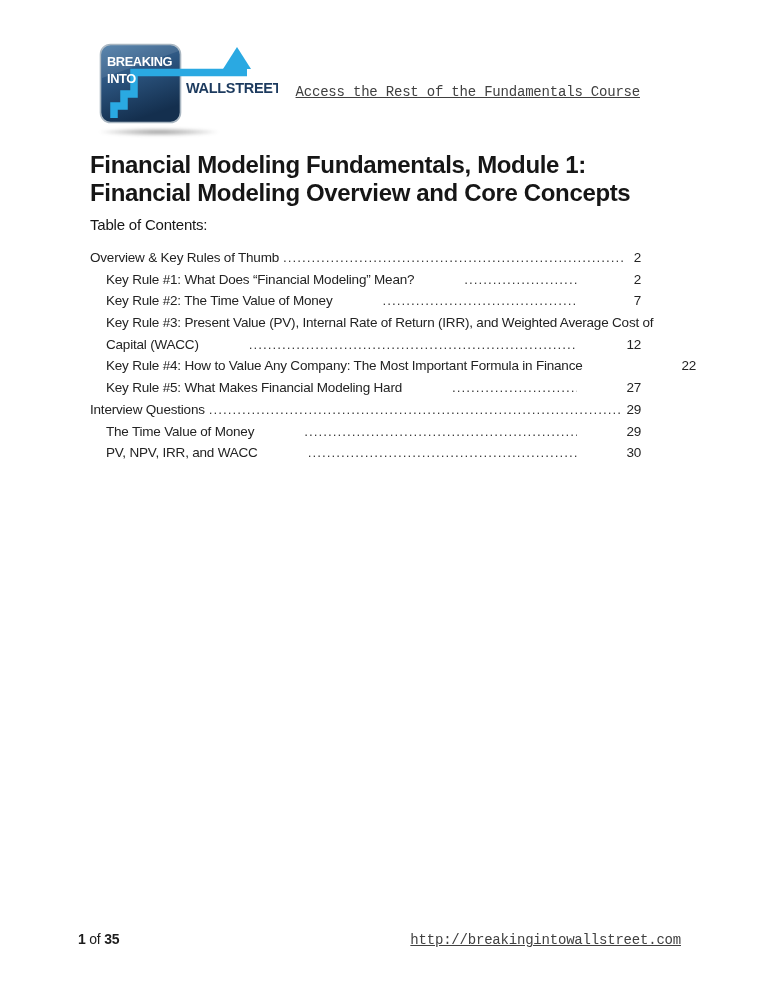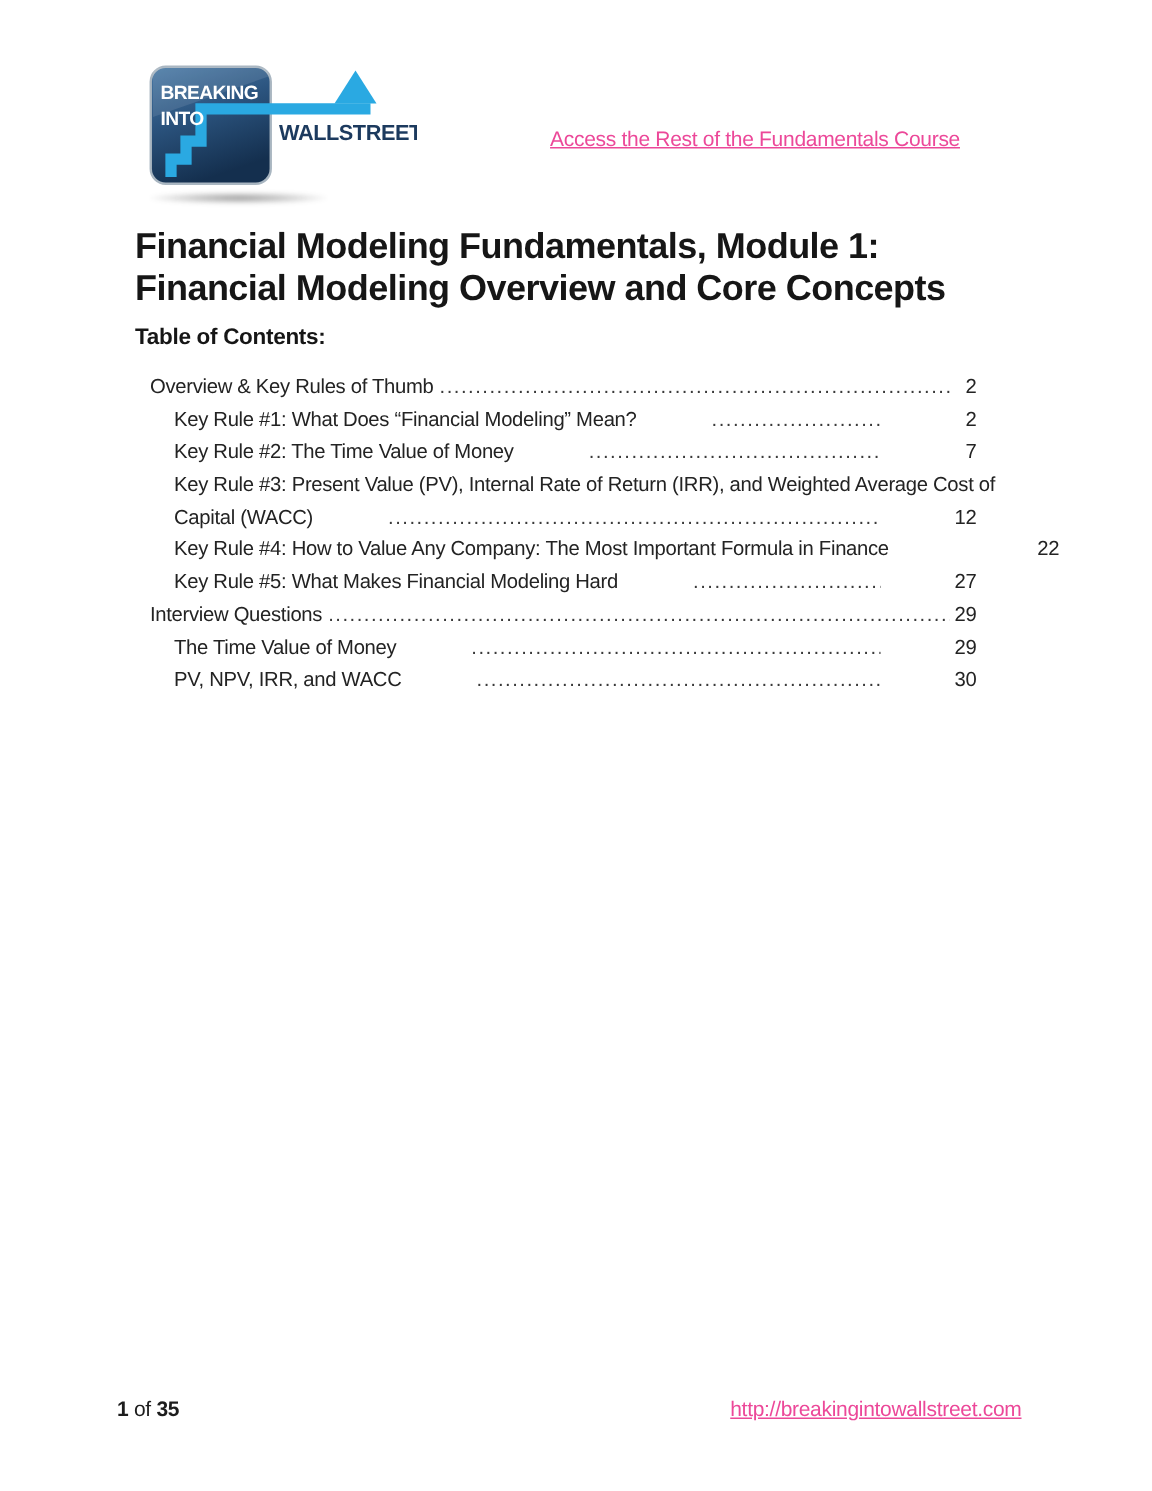--- a/index.html
+++ b/index.html
@@ -5,23 +5,24 @@
   html,body{margin:0;padding:0;}
   body{
     width:768px;height:994px;
     background:#ffffff;
     font-family:"Liberation Sans", sans-serif;
     color:#1d1d1d;
     position:relative;
     overflow:hidden;
   }
   .link{
-    color:#ec4899;
+    color:#404040;
     text-decoration:underline;
     cursor:pointer;
+    font-family:Liberation Mono, monospace;
   }
 
   
   .logo-wrap{
     position:absolute;left:98px;top:38px;width:180px;height:104px;
   }
   .logo-svg{display:block;}
   .logo-shadow{
     position:absolute;left:2px;top:90px;width:118px;height:8px;
     background:radial-gradient(ellipse at center, rgba(40,40,40,0.45) 0%, rgba(40,40,40,0.12) 55%, rgba(0,0,0,0) 75%);
@@ -35,25 +36,25 @@
   }
 
   
   .doc-title{
     position:absolute;left:90px;top:151px;width:600px;
     font-size:24px;font-weight:bold;line-height:28px;
     letter-spacing:-0.35px;color:#161616;
   }
   .toc-heading{
     position:absolute;left:90px;top:216px;
-    font-size:15px;font-weight:bold;color:#161616;
+    font-size:15px;font-weight:normal;color:#161616;
     letter-spacing:-0.2px;
   }
   .toc{
-    position:absolute;left:100px;top:247px;width:551px;
+    position:absolute;left:90px;top:247px;width:551px;
     font-size:13.5px;letter-spacing:-0.2px;color:#232323;
   }
   .toc-row{
     display:flex;align-items:baseline;
     height:21.7px;line-height:21.7px;
     white-space:nowrap;
   }
   .toc-row.lvl1{padding-left:16px;gap:46px;}
   .toc-row.wide{width:578px;}
   .toc-label{flex:0 0 auto;}

